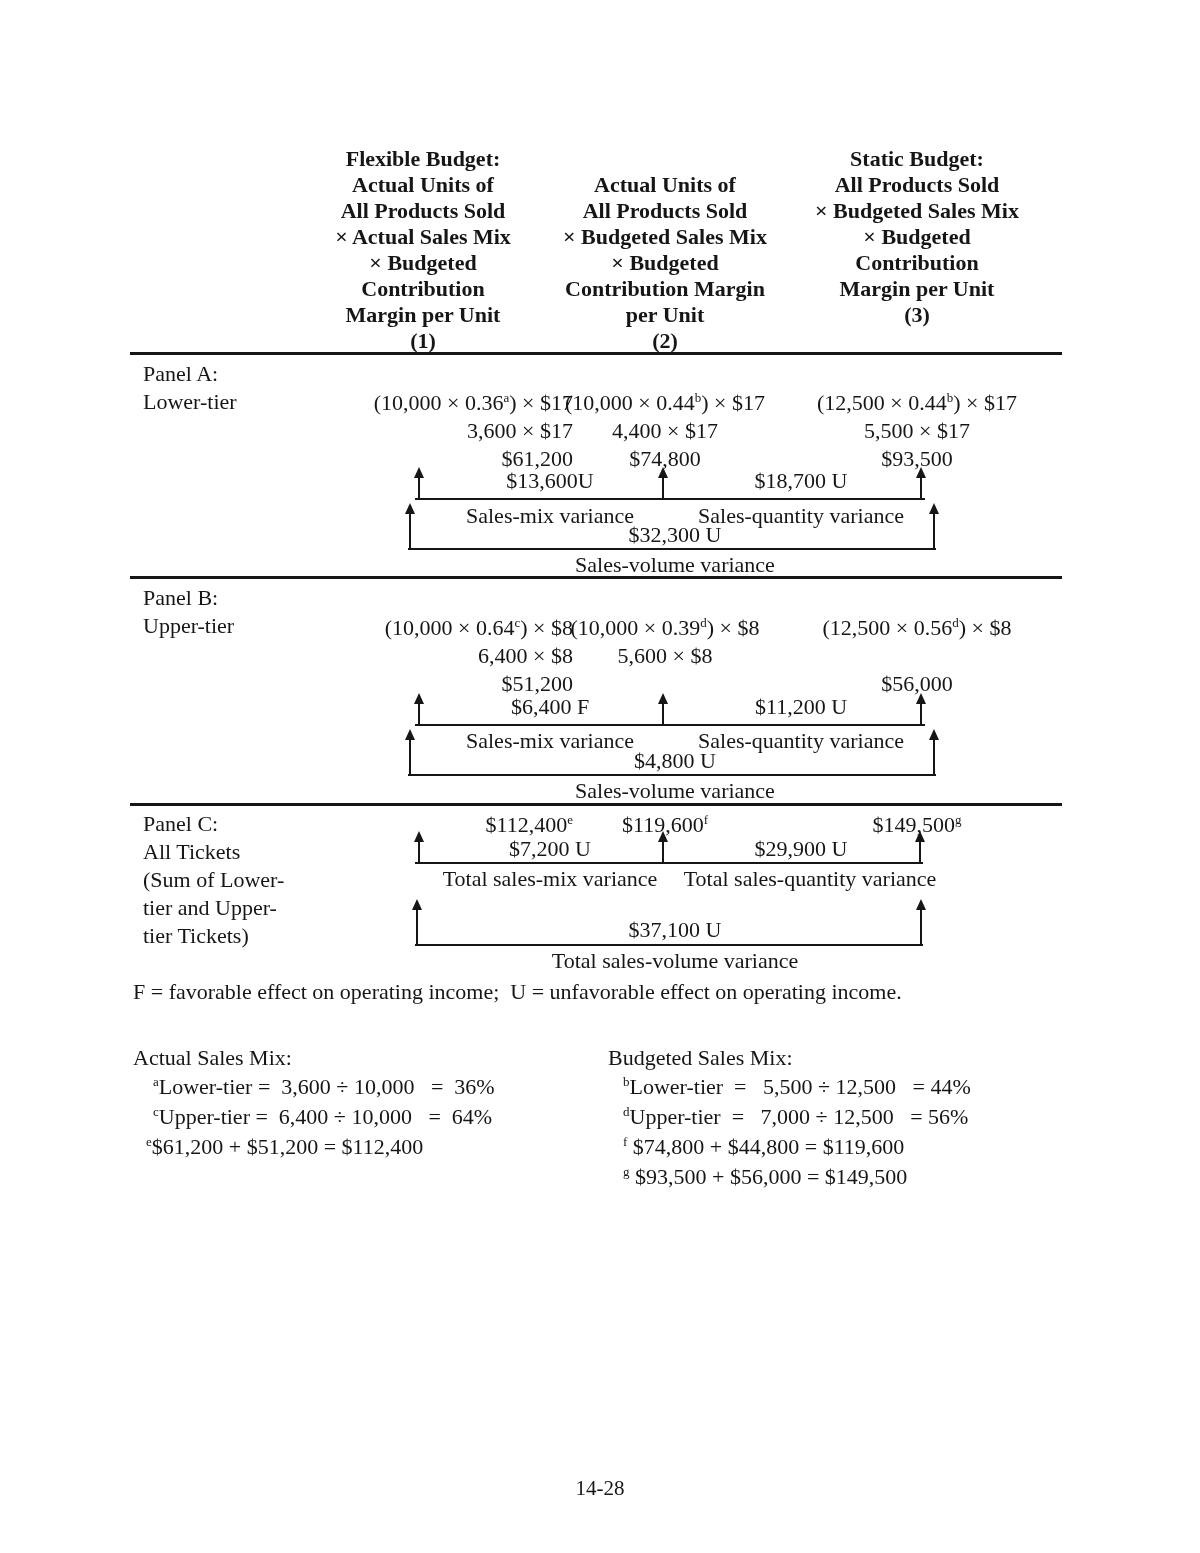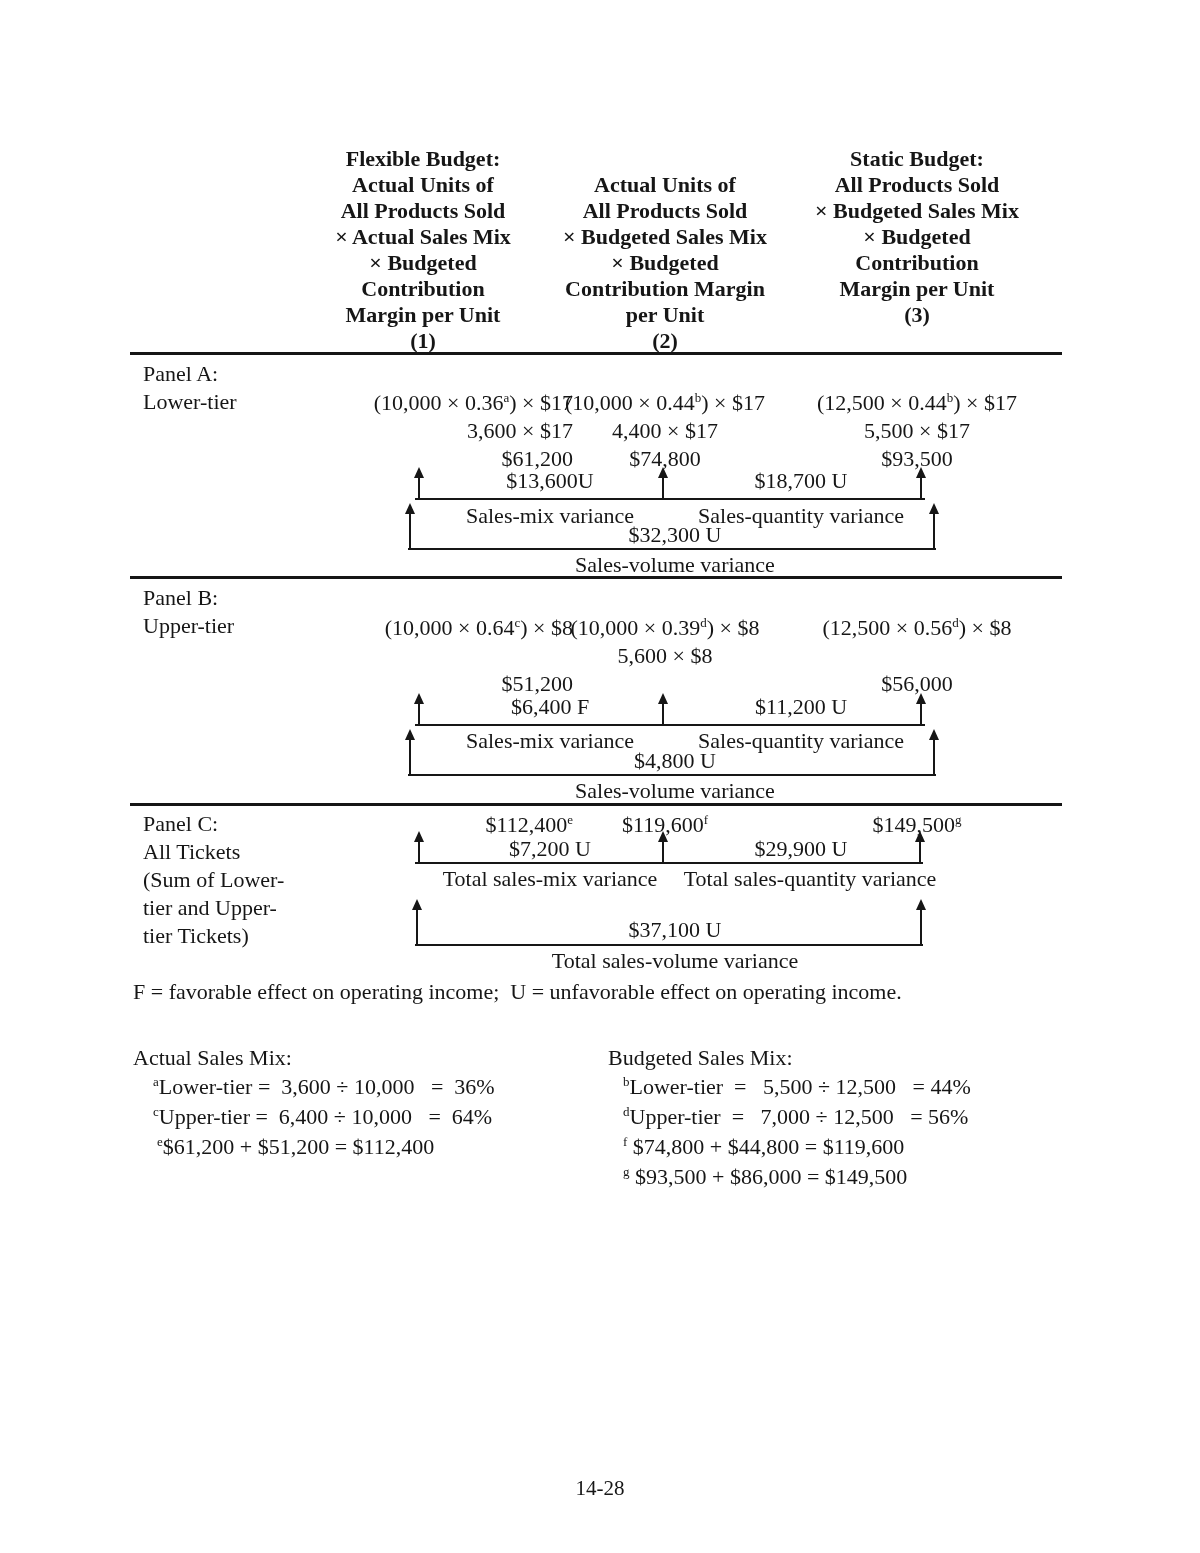--- a/index.html
+++ b/index.html
@@ -102,20 +102,21 @@
 
   <div class="plabel" style="top:584px;">
     <div>Panel B:</div>
     <div>Upper-tier</div>
   </div>
 
   <div class="txt c1" style="top:615px;"><span>(10,000 × 0.64</span><span class="sup">c</span><span>) × $8</span></div>
   <div class="txt c2" style="top:615px;"><span>(10,000 × 0.39</span><span class="sup">d</span><span>) × $8</span></div>
   <div class="txt c3" style="top:615px;"><span>(12,500 × 0.56</span><span class="sup">d</span><span>) × $8</span></div>
 
+  <div class="txt c1" style="top:643px;">6,400 × $8</div>
   <div class="txt c2" style="top:643px;">5,600 × $8</div>
 
   <div class="txt c1" style="top:671px;">$51,200</div>
   <div class="txt c3" style="top:671px;">$56,000</div>
 
   <div class="txt ctr" style="left:430px;width:240px;top:694px;">$6,400 F</div>
   <div class="txt ctr" style="left:676px;width:250px;top:694px;">$11,200 U</div>
   <div class="hline" style="left:415px;top:724px;width:510px;"></div>
   <div class="vstem" style="left:418px;top:703px;height:21px;"></div>
   <div class="ahead" style="left:414px;top:693px;"></div>
@@ -166,23 +167,23 @@
   <div class="vstem" style="left:920px;top:909px;height:35px;"></div>
   <div class="ahead" style="left:916px;top:899px;"></div>
   <div class="txt ctr" style="left:475px;width:400px;top:917px;">$37,100 U</div>
   <div class="txt ctr" style="left:475px;width:400px;top:948px;">Total sales-volume variance</div>
 
   <div class="txt pre" style="left:133px;top:979px;">F = favorable effect on operating income;  U = unfavorable effect on operating income.</div>
 
   <div class="txt" style="left:133px;top:1045px;">Actual Sales Mix:</div>
   <div class="txt" style="left:153px;top:1074px;"><span class="sup">a</span><span class="pre">Lower-tier =  3,600 ÷ 10,000   =  36%</span></div>
   <div class="txt" style="left:153px;top:1104px;"><span class="sup">c</span><span class="pre">Upper-tier =  6,400 ÷ 10,000   =  64%</span></div>
-  <div class="txt" style="left:157px;top:1134px;"><span class="sup">e</span><span class="pre">$61,200 + $51,200 = $112,400</span></div>
+  <div class="txt" style="left:146px;top:1134px;"><span class="sup">e</span><span class="pre">$61,200 + $51,200 = $112,400</span></div>
 
   <div class="txt" style="left:608px;top:1045px;">Budgeted Sales Mix:</div>
   <div class="txt" style="left:623px;top:1074px;"><span class="sup">b</span><span class="pre">Lower-tier  =   5,500 ÷ 12,500   = 44%</span></div>
   <div class="txt" style="left:623px;top:1104px;"><span class="sup">d</span><span class="pre">Upper-tier  =   7,000 ÷ 12,500   = 56%</span></div>
   <div class="txt" style="left:623px;top:1134px;"><span class="sup">f</span><span class="pre"> $74,800 + $44,800 = $119,600</span></div>
-  <div class="txt" style="left:623px;top:1164px;"><span class="sup">g</span><span class="pre"> $93,500 + $86,000 = $149,500</span></div>
+  <div class="txt" style="left:623px;top:1164px;"><span class="sup">g</span><span class="pre"> $93,500 + $56,000 = $149,500</span></div>
 
   <div class="txt ctr" style="left:0;width:1200px;top:1476px;font-size:21px;">14-28</div>
 
 </div>
 
 </body></html>

